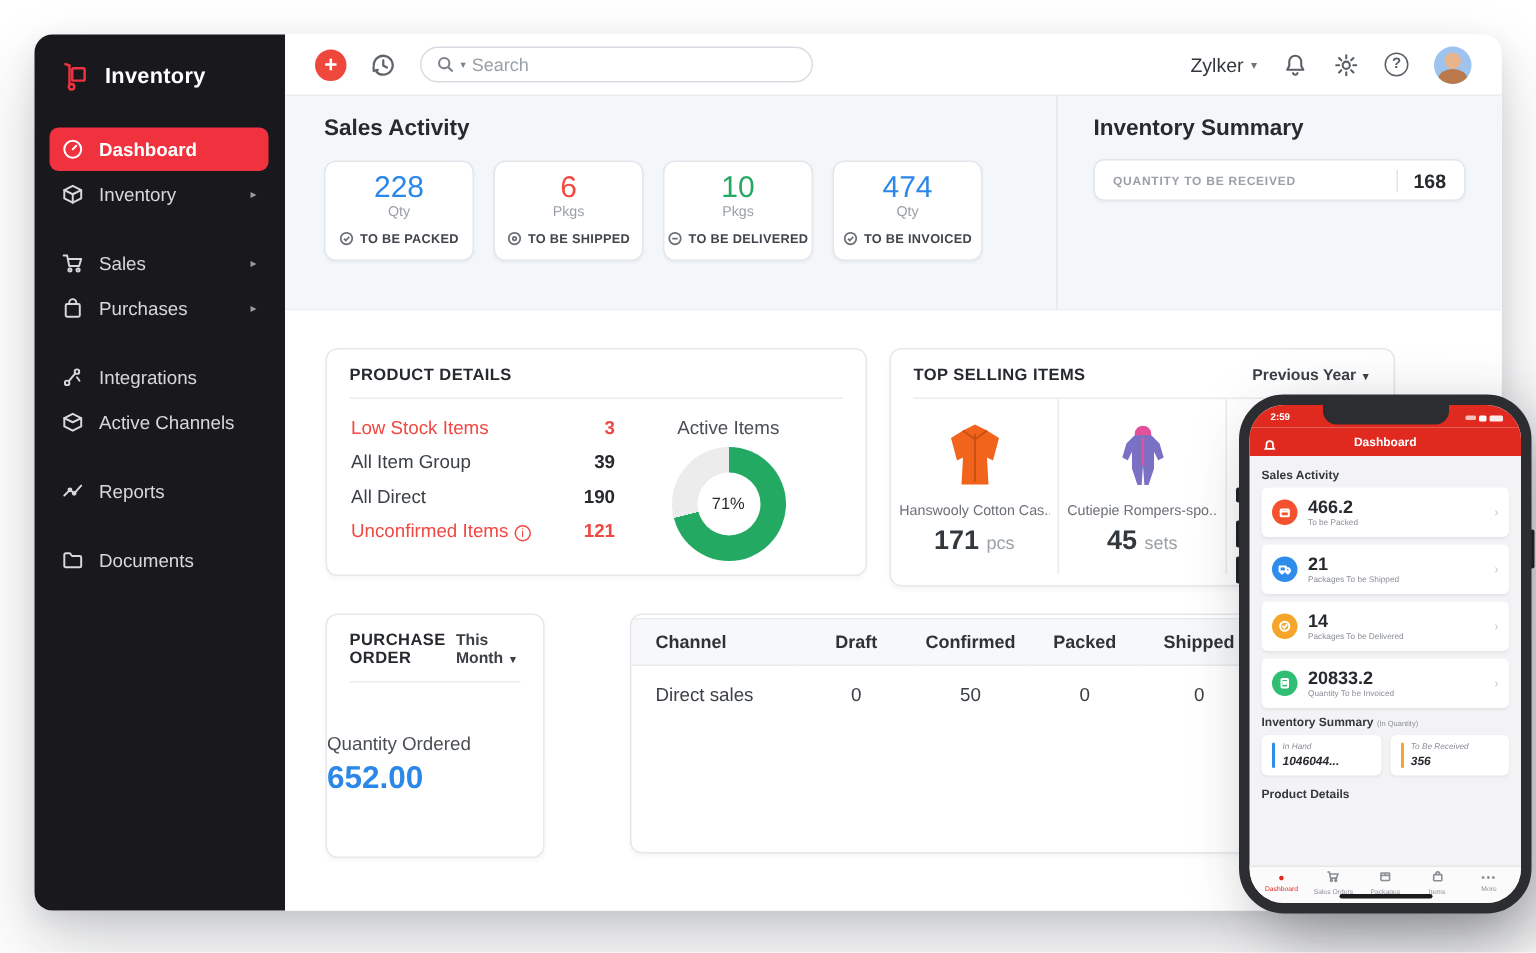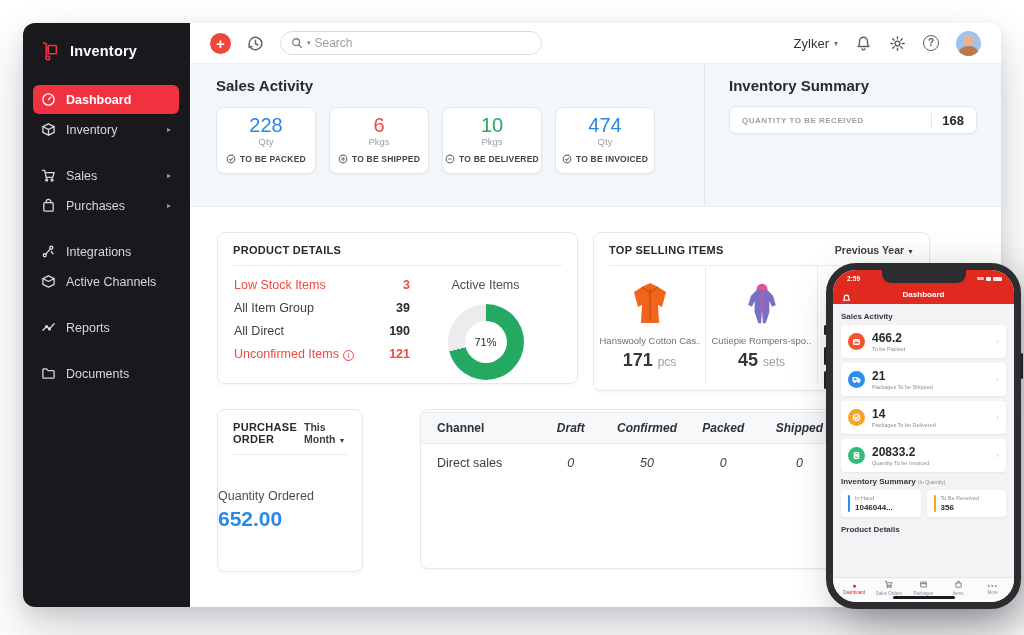--- a/index.html
+++ b/index.html
@@ -92,21 +92,21 @@
   #product-details { left:27px; top:25px; width:361px; height:152px; }
   .pd-body { display:flex; padding:12px 16px 0 16px; }
   .pd-rows { width:176px; }
   .pd-row { display:flex; justify-content:space-between; align-items:center; font-size:12.5px;
     color:#3c4147; margin-bottom:9px; }
   .pd-row .pd-val { font-weight:700; color:#26292e; }
   .pd-row.alert, .pd-row.alert .pd-val { color:#f04842; }
   .info-i { display:inline-block; width:11px; height:11px; border:1px solid #f04842; border-radius:50%;
     color:#f04842; font-size:8px; line-height:10px; text-align:center; font-style:normal; margin-left:4px; }
   .pd-chart { flex:1; display:flex; flex-direction:column; align-items:center; }
-  .pd-chart-title { font-size:12.5px; color:#4a4f55; margin-bottom:12px; }
+  .pd-chart-title { font-size:12.5px; color:#4a4f55; margin-bottom:6px; }
   .donut { width:76px; height:76px; border-radius:50%; position:relative; }
   .donut-hole { position:absolute; left:17px; top:17px; width:42px; height:42px; border-radius:50%;
     background:#fff; display:flex; align-items:center; justify-content:center;
     font-size:11px; font-weight:400; color:#26292e; }
 
   
   #top-selling { left:403px; top:25px; width:337px; height:159px; }
   .ts-body { display:flex; height:117px; }
   .ts-item { flex:1; border-right:1px solid #e9ebee; display:flex; flex-direction:column;
     align-items:center; padding-top:10px; cursor:pointer; }
@@ -123,21 +123,21 @@
   .po-label { font-size:12.5px; color:#4a4f55; }
   .po-val { font-size:21px; font-weight:700; color:#2b87e8; margin-top:4px; }
 
   
   #sales-order { left:230px; top:202px; width:510px; height:160px; overflow:hidden; }
   .so-table { width:100%; border-collapse:collapse; margin-top:2px; }
   .so-table th { background:#f7f8f9; border-top:1px solid #e9ebee; border-bottom:1px solid #e9ebee;
     font-size:12px; font-weight:700; color:#2e3338; padding:8px 0; }
   .so-table td { font-size:12.5px; color:#3c4147; padding:12px 0; }
   .col-left { text-align:left; padding-left:16px !important; width:22%; }
-  .col-num { text-align:center; width:15%;font-style:italic; }
+  .col-num { text-align:center; width:15%; }
 
   
   .phone { position:absolute; left:826px; top:263px; width:195px; height:346px; z-index:20;
     filter:drop-shadow(14px 16px 22px rgba(20,24,32,.35)); }
   .phone-frame { position:absolute; inset:0; border:7px solid #2c2d31; border-radius:30px;
     background:#f3f3f5; overflow:hidden; display:flex; flex-direction:column; }
   .side-btn { position:absolute; left:-2px; width:3px; background:#1f2023; border-radius:2px; }
   .sb1 { top:62px; height:10px; } .sb2 { top:84px; height:18px; } .sb3 { top:108px; height:18px; }
   .sb4 { right:-2px; left:auto; top:90px; height:26px; }
   .notch { position:absolute; left:50%; transform:translateX(-50%); top:0; width:84px; height:13px;
@@ -159,21 +159,21 @@
   .p-sec { font-size:8px; font-weight:700; color:#33383d; margin:3px 0 4px 0; }
   .p-sec .p-sub { font-size:5px; font-weight:400; color:#8a8f96; }
   .p-card { background:#fff; border-radius:4px; box-shadow:0 1px 2px rgba(0,0,0,.06);
     display:flex; align-items:center; gap:7px; padding:6px 7px; margin-bottom:5px; cursor:pointer; }
   .p-ico { width:17px; height:17px; border-radius:50%; flex-shrink:0; display:flex;
     align-items:center; justify-content:center; }
   .p-ico svg { width:9px; height:9px; stroke:#fff; fill:none; stroke-width:1.5; stroke-linecap:round; stroke-linejoin:round; }
   .p-card-val { font-size:12px; font-weight:700; color:#26292e; }
   .p-card-lbl { font-size:5.5px; color:#8a8f96; margin-top:1px; }
   .p-chev { margin-left:auto; color:#c3c7cc; font-size:8px; }
-  .p-inv-row { display:flex; gap:6px; }
+  .p-inv-row { display:flex; gap:6px;font-style:italic; }
   .p-inv-card { flex:1; background:#fff; border-radius:4px; box-shadow:0 1px 2px rgba(0,0,0,.06);
     padding:5px 7px; display:flex; gap:5px; cursor:pointer; }
   .p-inv-bar { width:2px; border-radius:1px; flex-shrink:0; }
   .p-inv-lbl { font-size:5.5px; color:#8a8f96; }
   .p-inv-val { font-size:8px; font-weight:700; color:#26292e; margin-top:2px; }
   .p-tabbar { height:25px; background:#fbfbfc; border-top:1px solid #e4e5e8; display:flex;
     flex-shrink:0; padding:2px 4px 6px 4px; }
   .p-tab { flex:1; display:flex; flex-direction:column; align-items:center; justify-content:center;
     gap:1px; color:#8a8f96; cursor:pointer; }
   .p-tab.active { color:#e02a20; }

